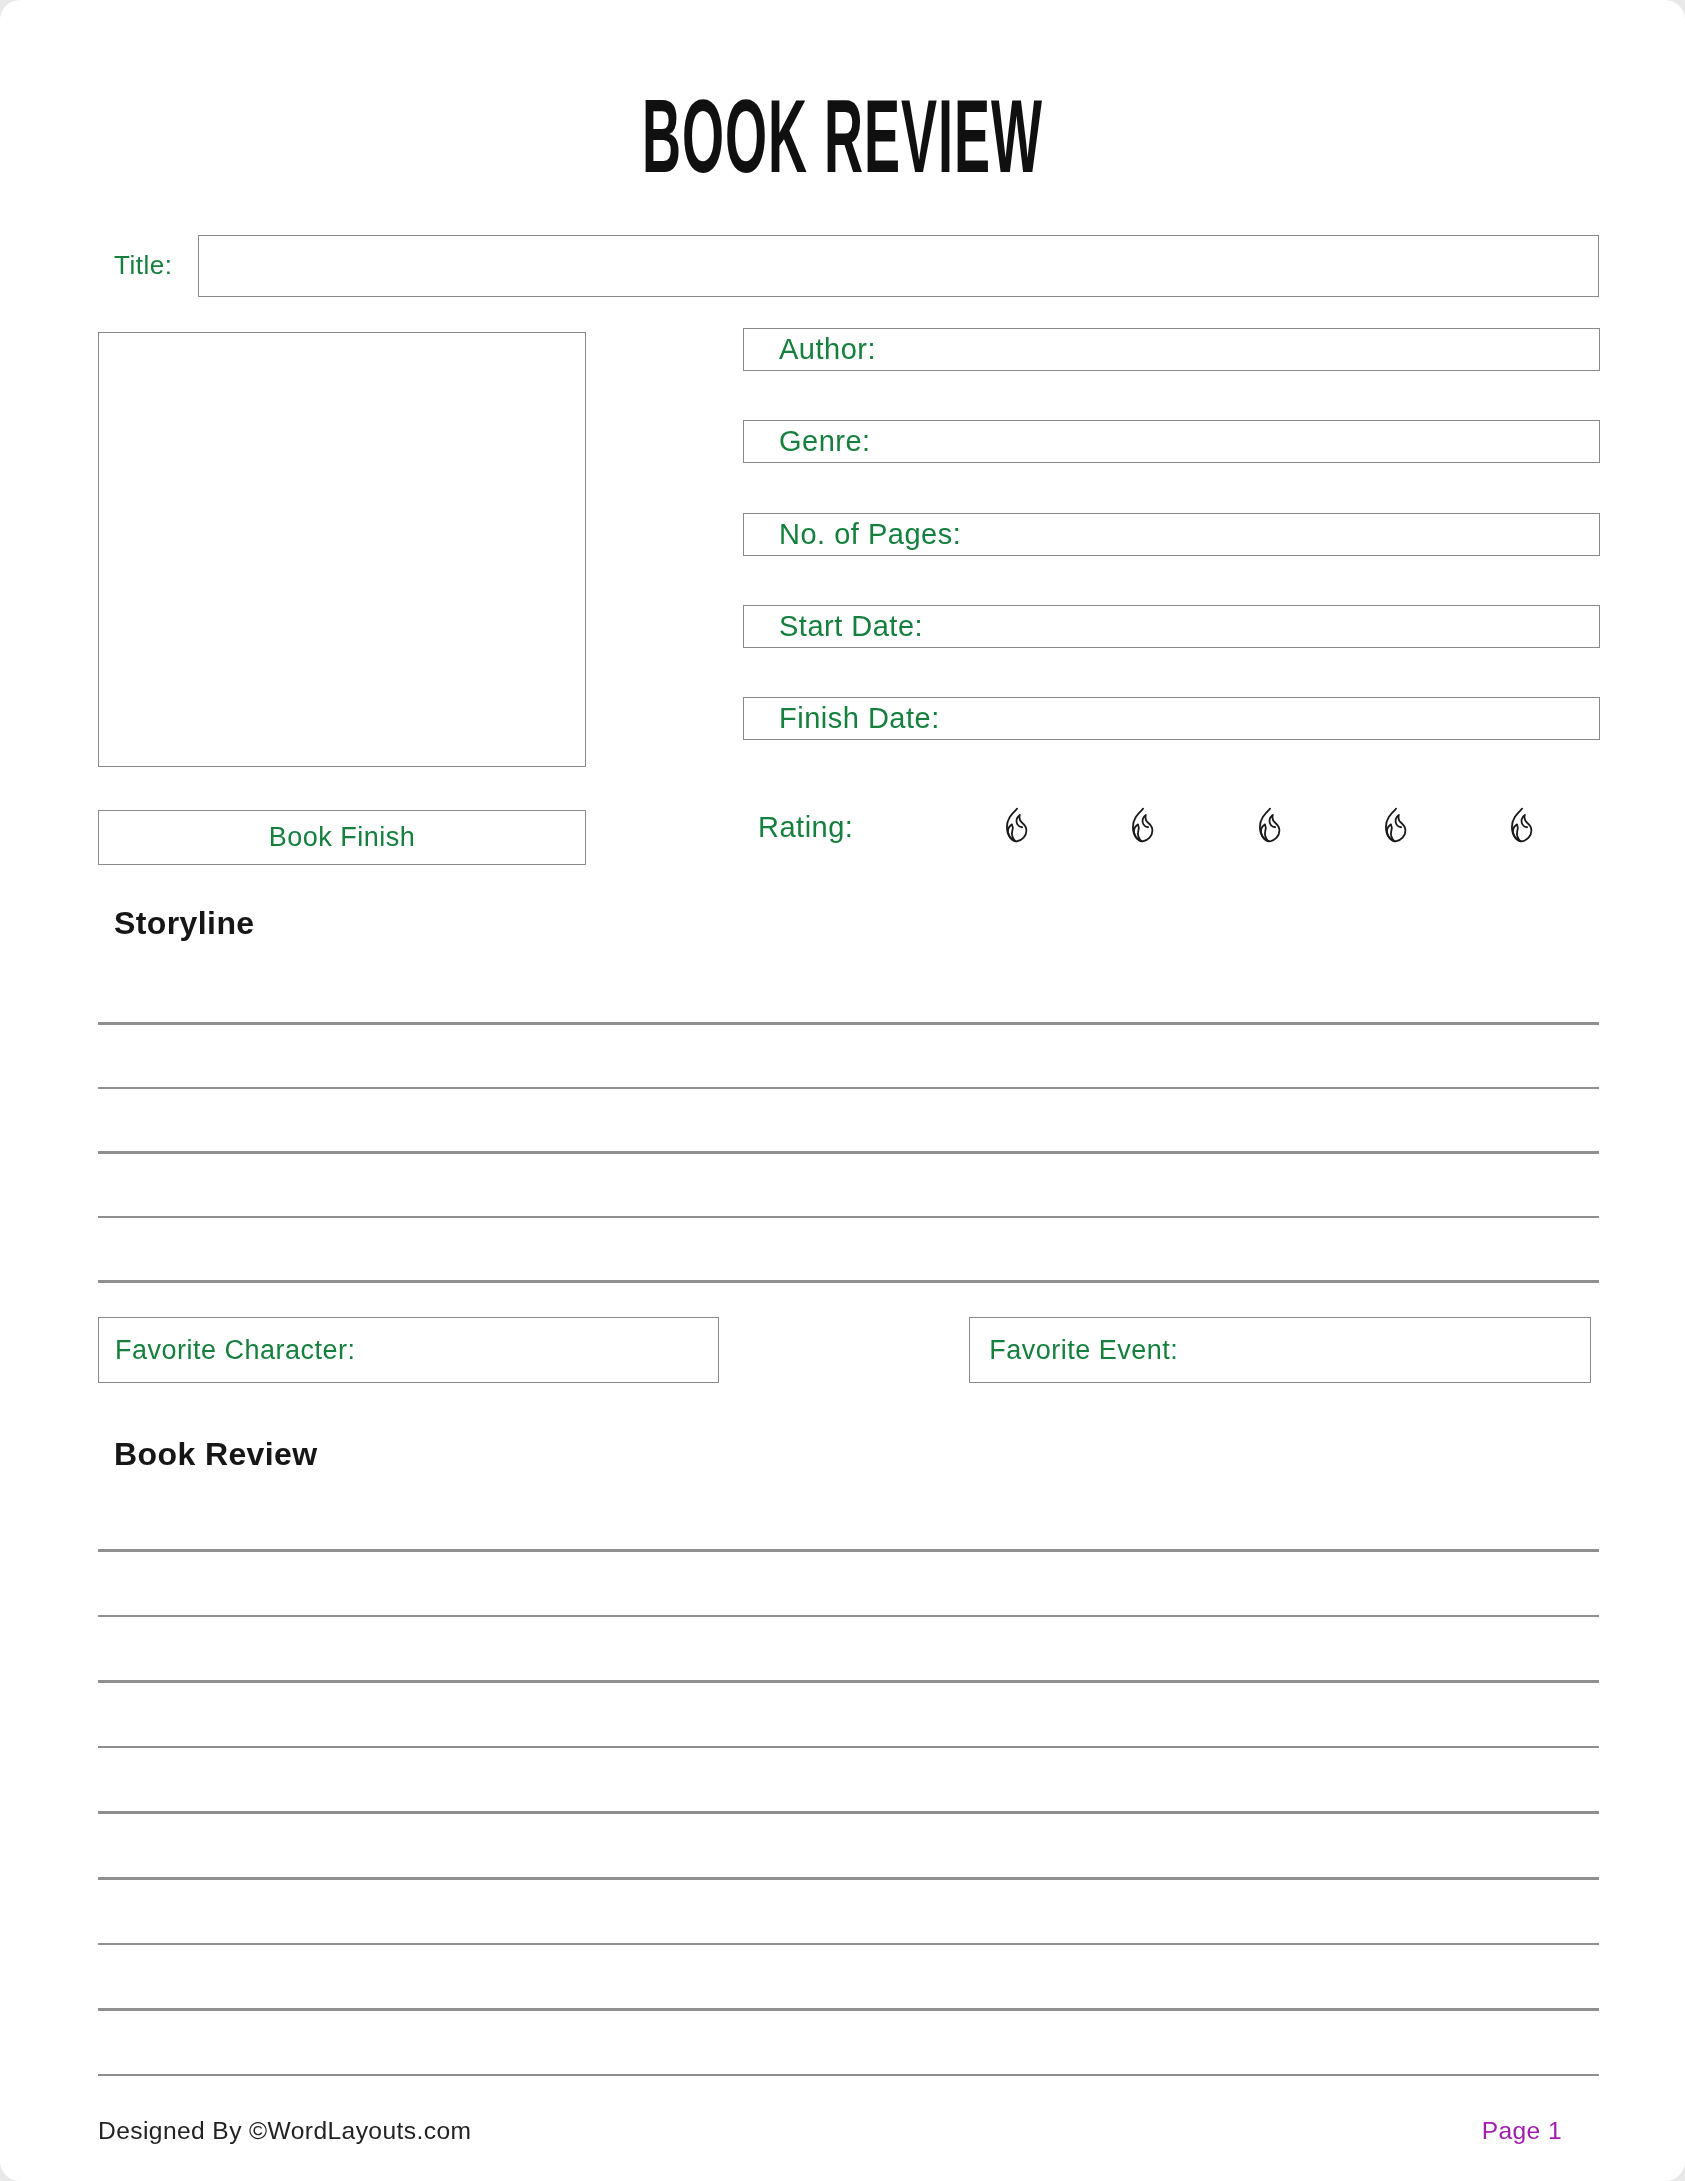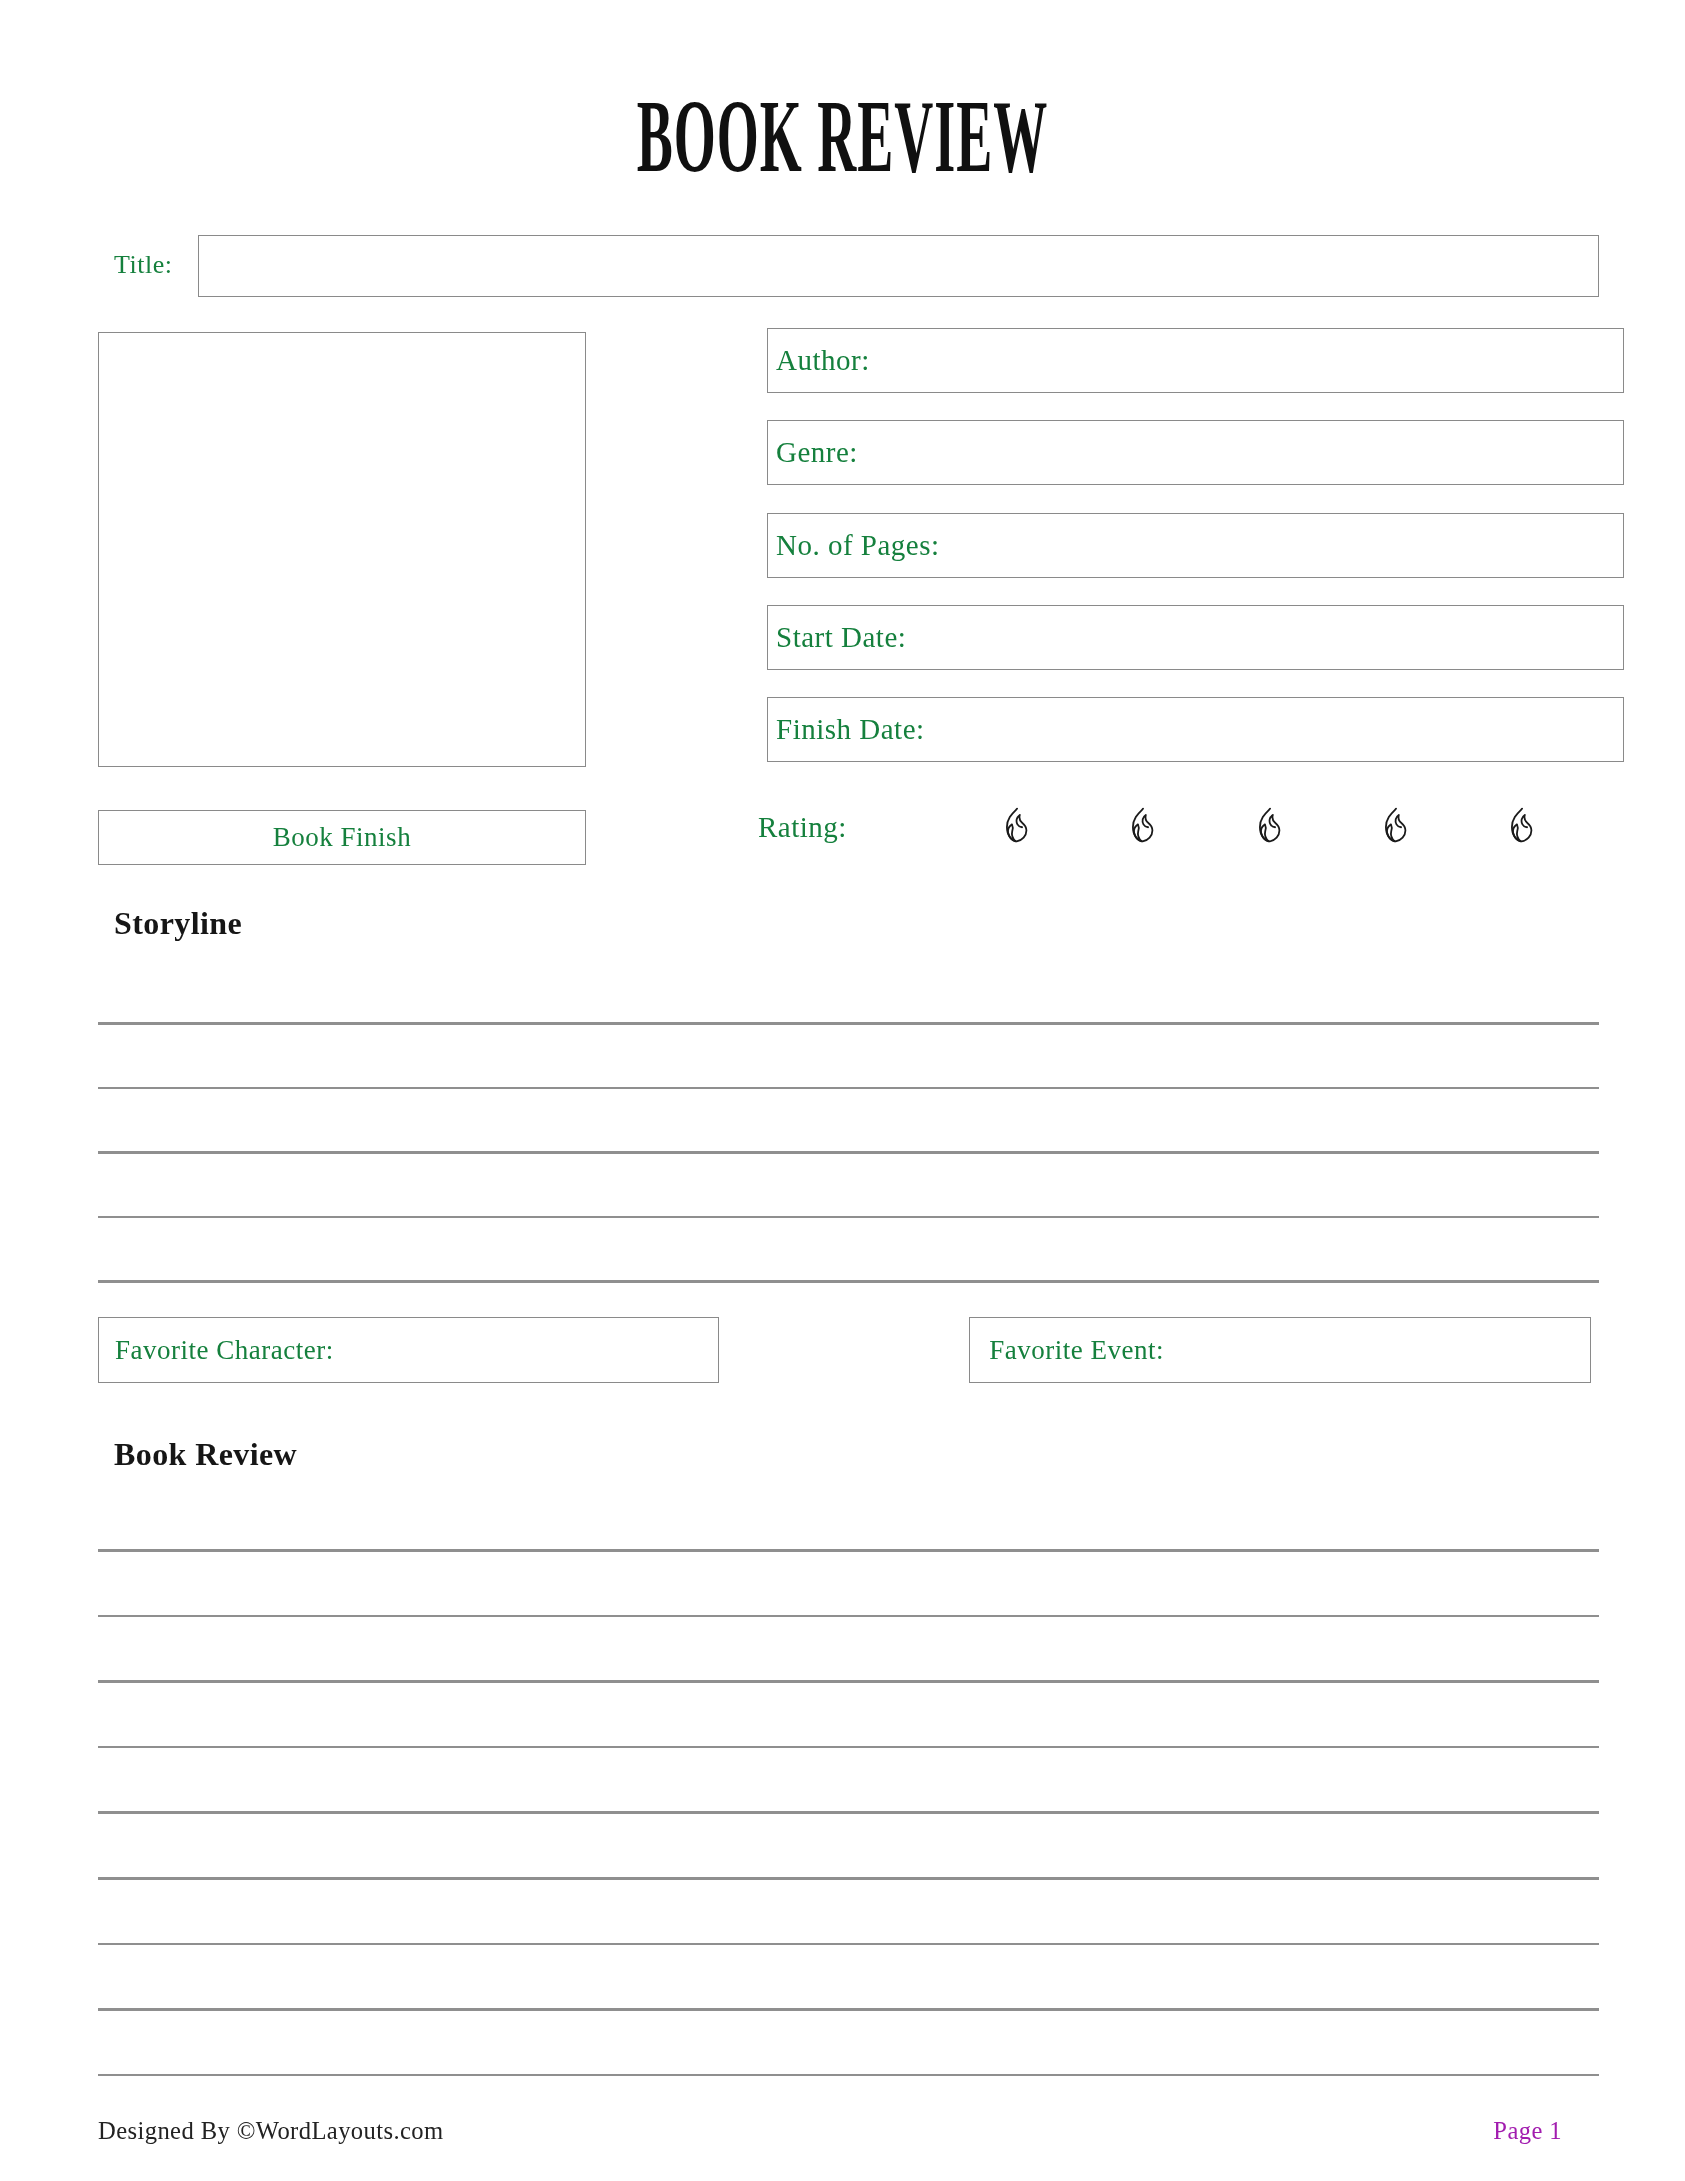--- a/index.html
+++ b/index.html
@@ -2,23 +2,24 @@
 <html style="font-size:14px"><head>
 <meta charset="utf-8">
 <style>
   * { margin:0; padding:0; box-sizing:border-box; }
   html,body { background:#e9e9e9; }
   .page {
     position:relative;
     width:1685px; height:2181px;
     margin:0 auto;
     background:#ffffff;
-    font-family:Liberation Serif, serif;
+    font-family:Liberation Sans, sans-serif;
     color:#1f1f1f;
     overflow:hidden;
+    border-radius:20px;
   }
   .page-title {
     position:absolute; top:84px; left:0; width:100%;
     text-align:center;
     font-size:104px; font-weight:700; line-height:1;
     color:#101010;
     transform:scaleX(0.52);
     letter-spacing:1.8px;
     white-space:nowrap;
   }
@@ -30,23 +31,23 @@
   }
   .title-label { position:absolute; left:114px; top:250px; font-size:26px; }
   .title-input { left:198px; top:235px; width:1401px; height:62px; }
   .cover-box  { left:98px; top:332px; width:488px; height:435px; }
   .cover-label-box {
     left:98px; top:810px; width:488px; height:55px;
     display:flex; align-items:center; justify-content:center;
     font-size:27px;
   }
   .meta-box {
-    left:743px; width:857px; height:65px;
+    left:743px; width:857px; height:43px;
     display:flex; align-items:center;
-    padding-left:8px; font-size:29px;margin-left:24px;
+    padding-left:35px; font-size:29px;
   }
   .rating-label { position:absolute; left:758px; top:811px; font-size:29px; }
   .flame-row {
     position:absolute; left:996px; top:794px; width:544px; height:63px;
     display:flex; justify-content:space-between; align-items:center;
   }
   .flame { width:39px; height:63px; }
   .flame svg { width:100%; height:100%; display:block; }
   .section-heading {
     position:absolute; left:114px;

